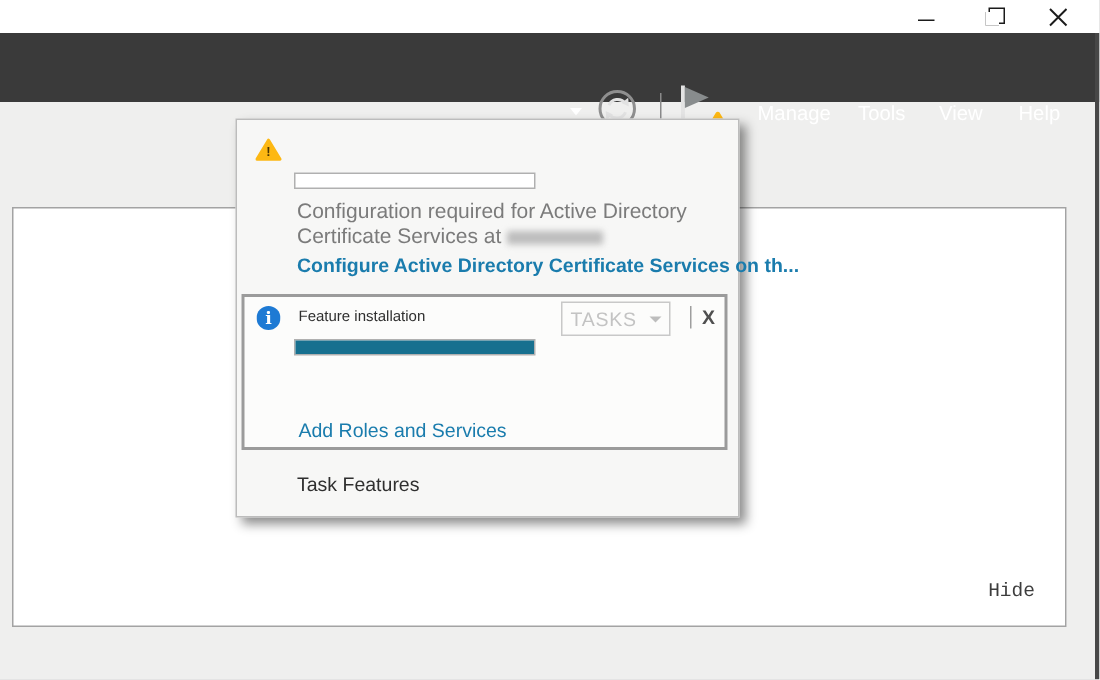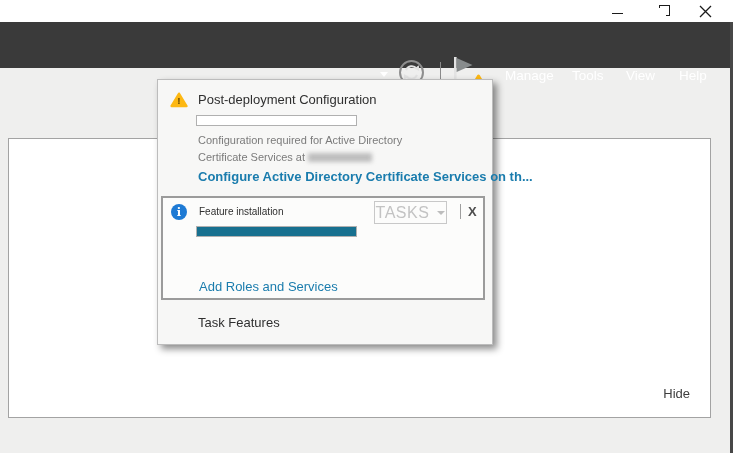--- a/index.html
+++ b/index.html
@@ -27,45 +27,45 @@
   .tb-refresh { position:absolute; left:398px; top:37px; }
   .tb-sep { position:absolute; left:440px; top:40px; width:1px; height:22px; background:#8a8a8a; }
   .tb-flag { position:absolute; left:451px; top:33px; cursor:pointer; }
   .tb-badge { position:absolute; left:466px; top:52px; z-index:8; }
   .tb-menus span { position:absolute; top:46px; color:#ffffff; font-size:13.5px; cursor:pointer; }
   .menu-manage { left:505px; } .menu-tools { left:572px; } .menu-view { left:626px; } .menu-help { left:679px; }
 
   
   .content-box { position:absolute; left:8px; top:138px; width:703px; height:280px;
     background:#ffffff; border:1px solid #a3a3a3; z-index:1; }
-  .hide-link { position:absolute; right:20px; bottom:16px; font-size:13px; color:#3d3d3d; cursor:pointer; }
+  .hide-link { position:absolute; right:20px; bottom:16px; font-size:13px; color:#3d3d3d; cursor:pointer;font-family:Liberation Mono, monospace; }
   .right-edge { position:absolute; right:0; top:22px; width:3px; height:431px; background:#474747; z-index:25; }
 
   
   .flyout { position:absolute; left:157px; top:79px; width:336px; height:266px;
     background:#f7f7f6; border:1px solid #bcbcbc;
     box-shadow:4px 4px 7px rgba(0,0,0,0.45); z-index:10; }
   .warn-icon { position:absolute; left:12px; top:12px; }
   .pd-title { position:absolute; left:40px; top:12px; font-size:13px; color:#2f2f2f; }
   .bar { border:1px solid #b0b0b0; background:#ffffff; }
   .bar-fill { height:100%; background:#17708f; }
   .pd-bar { position:absolute; left:38px; top:35px; width:161px; height:11px; }
-  .gray-msg { color:#7b7b7b; font-size:11px; line-height:16.5px; }
+  .gray-msg { color:#7b7b7b; font-size:14px; line-height:16.5px; }
   .pd-msg { position:absolute; left:40px; top:52px; width:288px; }
   .redact { display:inline-block; background:#bdbdbd; filter:blur(2px); border-radius:1px; height:9px; vertical-align:-1px; }
   .redact-sm { width:64px; } .redact-lg { width:146px; }
   .link { color:#1a7cad; font-size:13px; cursor:pointer; }
   .pd-link { position:absolute; left:40px; top:89px; white-space:nowrap;font-weight:bold; }
 
   .fi-box { position:absolute; left:3px; top:116px; width:324px; height:104px;
     background:#fcfcfb; border:2px solid #9b9b9b; }
   .info-icon { position:absolute; left:8px; top:6px; }
   .fi-title { position:absolute; left:36px; top:8px; font-size:10px; color:#2f2f2f; }
   .tasks-btn { position:absolute; left:211px; top:3px; width:73px; height:23px;
-    border:1px solid #c8c8c8; color:#c3c3c3; font-size:16px; letter-spacing:0.5px;
+    border:1px solid #c8c8c8; color:#c3c3c3; font-size:13px; letter-spacing:0.5px;
     display:flex; align-items:center; justify-content:center; gap:8px; cursor:default; }
   .tasks-caret { width:0; height:0; border-left:4px solid transparent; border-right:4px solid transparent; border-top:4px solid #bdbdbd; }
   .fi-sep { position:absolute; left:297px; top:6px; width:1px; height:15px; background:#9e9e9e; }
   .fi-close { position:absolute; left:305px; top:6px; font-size:13px; font-weight:bold; color:#4f4f4f; cursor:pointer; }
   .fi-bar { position:absolute; left:33px; top:28px; width:161px; height:11px; }
   .fi-msg { position:absolute; left:36px; top:45px; width:282px; }
   .fi-link { position:absolute; left:36px; top:81px; }
   .task-details { position:absolute; left:40px; top:235px; font-size:13px; color:#2f2f2f; cursor:pointer; }
 </style>
 </head>
@@ -119,21 +119,20 @@
     <span class="hide-link">Hide</span>
   </div>
   <div class="right-edge"></div>
 
   <div class="flyout">
 
     <svg class="warn-icon" width="18" height="16" viewBox="0 0 25 22">
       <polygon points="12.5,2 23,19.5 2,19.5" fill="#fdb813" stroke="#fdb813" stroke-width="3" stroke-linejoin="round"></polygon>
       <text x="12.5" y="17" text-anchor="middle" font-size="12" font-weight="bold" fill="#4b3500" font-family="Liberation Sans, sans-serif">!</text>
     </svg>
-    <div class="pd-title">Post-deployment Configuration</div>
     <div class="pd-bar bar">
       <div class="bar-fill" style="width: 0%;"></div>
     </div>
     <div class="pd-msg gray-msg">
       <span>Configuration required for Active Directory</span><br>
       <span>Certificate Services at</span>
       <span class="redact redact-sm"></span>
     </div>
     <div class="pd-link link">Configure Active Directory Certificate Services on th...</div>
 

